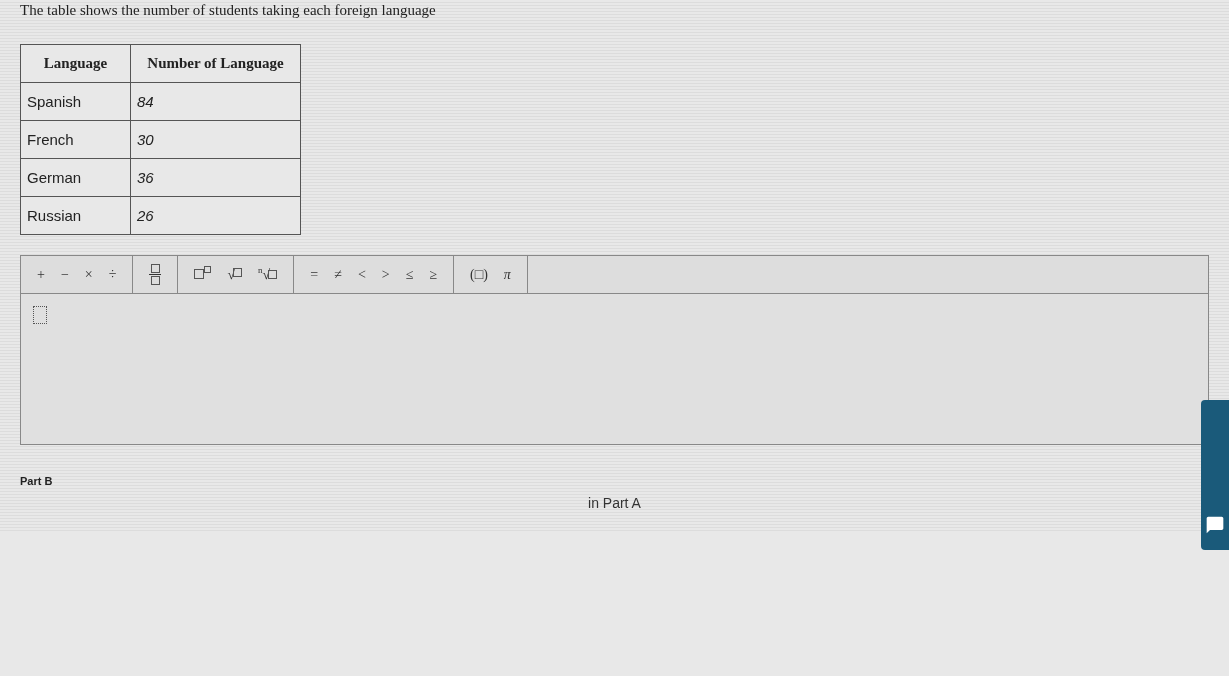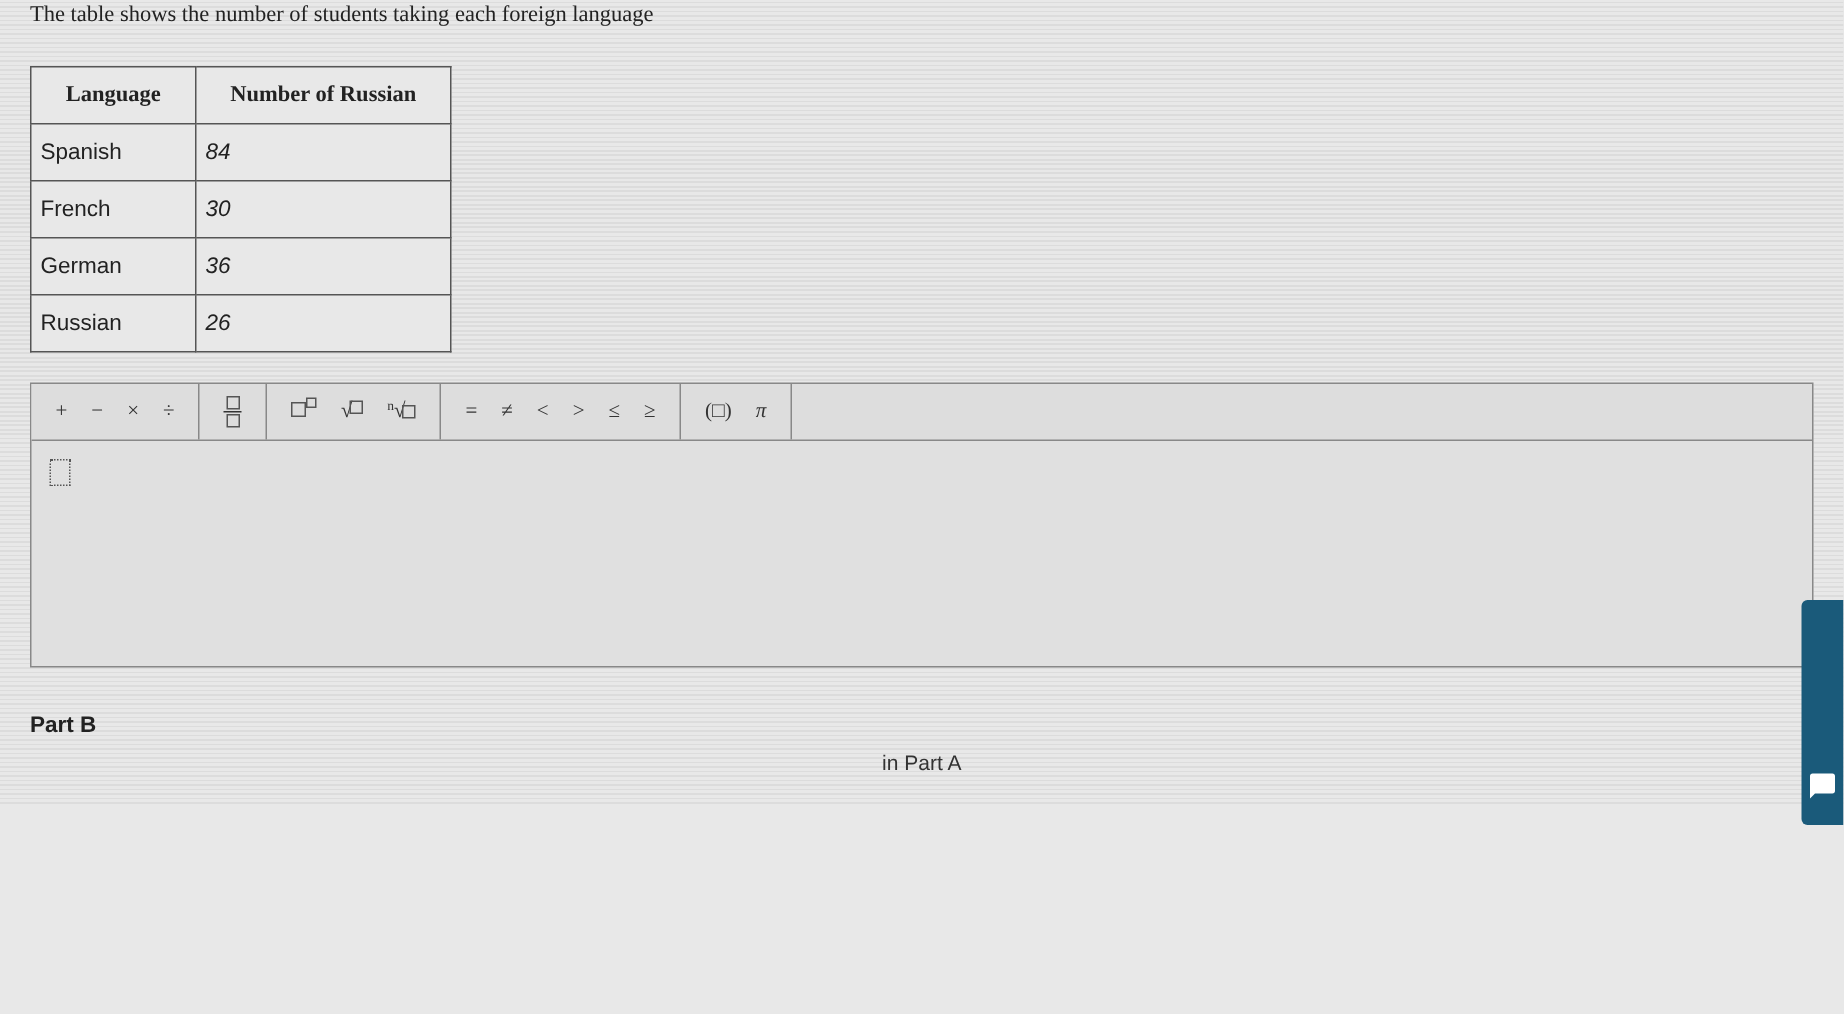--- a/index.html
+++ b/index.html
@@ -130,21 +130,21 @@
       justify-content: center;
       padding-bottom: 10px;
     }
     .side-tab-icon {
       color: #fff;
       font-size: 20px;
       transform: rotate(0deg);
     }
     .part-b {
       font-weight: bold;
-      font-size: 15px;
+      font-size: 11px;
       color: #222;
       margin-top: 20px;
     }
     .bottom-cut {
       font-size: 14px;
       color: #333;
       text-align: center;
       margin-top: 8px;
     }
     .sup-box { position: relative; }
@@ -155,21 +155,21 @@
 <body>
 
 <div class="content-area">
 
   <div class="intro-text">The table shows the number of students taking each foreign language</div>
 
   <table class="data-table">
     <thead>
       <tr>
         <th>Language</th>
-        <th>Number of Russian</th>
+        <th>Number of Language</th>
       </tr>
     </thead>
     <tbody>
       <tr>
         <td>Spanish</td>
         <td>84</td>
       </tr>
       <tr>
         <td>French</td>
         <td>30</td>

